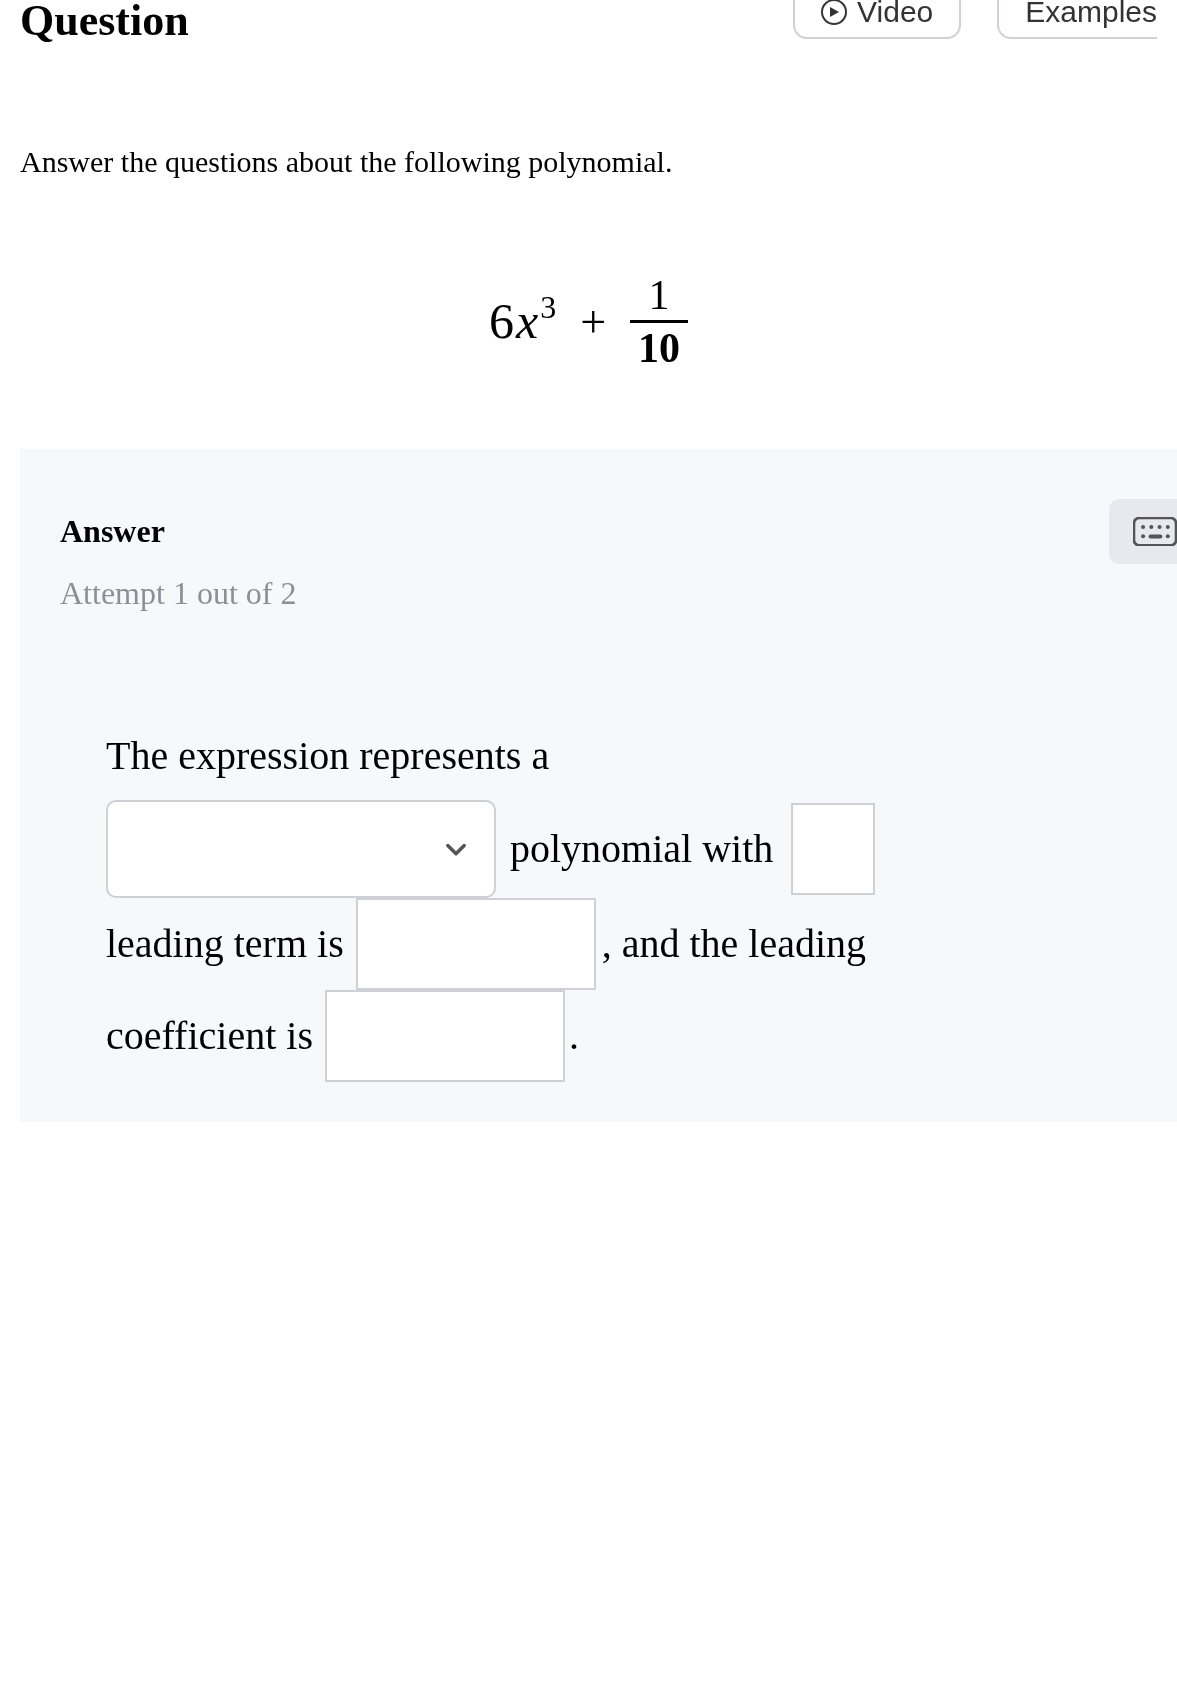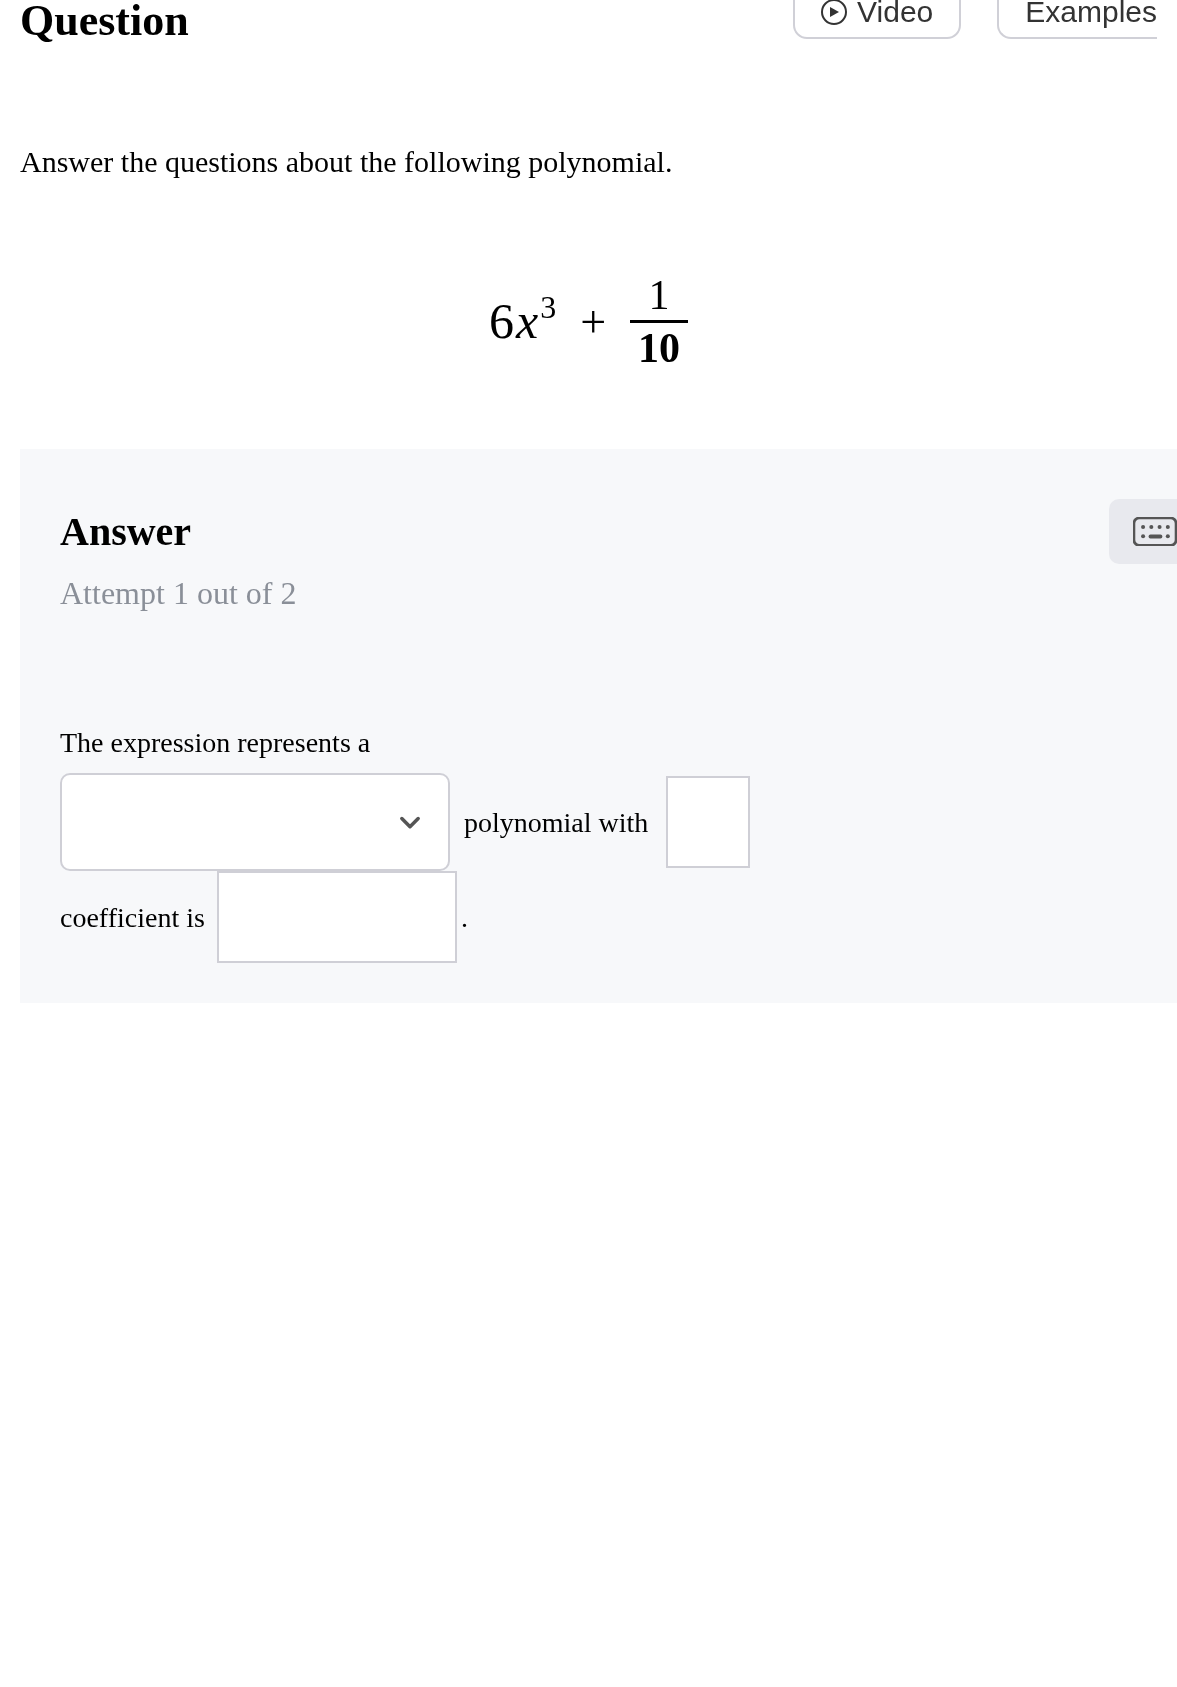--- a/index.html
+++ b/index.html
@@ -88,45 +88,46 @@
     background: #f7f8fa;
     margin: 0 0 0 20px;
     padding: 50px 0 40px 40px;
   }
   .answer-head-row {
     display: flex;
     align-items: center;
   }
   .answer-head {
     font-weight: 700;
-    font-size: 40px;
+    font-size: 32px;
     flex: 1;
   }
   .kbd-btn {
     background: #e8e9ee;
     border-top-left-radius: 10px;
     border-bottom-left-radius: 10px;
     padding: 18px 0 18px 24px;
     display: flex;
     align-items: center;
     justify-content: center;
   }
   .kbd-icon {
     width: 44px;
   }
   .attempt {
     color: #8a8f98;
     font-size: 32px;
     margin-top: 11px;
   }
   .sentence {
-    font-size: 28px;
+    font-size: 40px;
     line-height: 2.2;
     margin-top: 100px;
     font-family: Georgia, serif;
+    margin-left: 46px;
   }
   .sentence .line {
     display: flex;
     flex-wrap: wrap;
     align-items: center;
     gap: 0;
   }
   .dropdown {
     display: inline-flex;
     align-items: center;
@@ -214,18 +215,23 @@
     <div class="line">
       <span class="dropdown">
         <svg class="chev" viewBox="0 0 24 24">
             <polyline points="5,9 12,16 19,9" fill="none" stroke="#555" stroke-width="3" stroke-linecap="round" stroke-linejoin="round"></polyline>
           </svg>
       </span>
       <span class="txt">polynomial with</span>
       <span class="blank sq"></span>
     </div>
     <div class="line">
+      <span class="txt">leading term is</span>
+      <span class="blank med"></span>
+      <span class="txt">, and the leading</span>
+    </div>
+    <div class="line">
       <span class="txt">coefficient is</span>
       <span class="blank med2"></span>
       <span class="txt">.</span>
     </div>
   </div>
 </div>
 
 </body></html>

